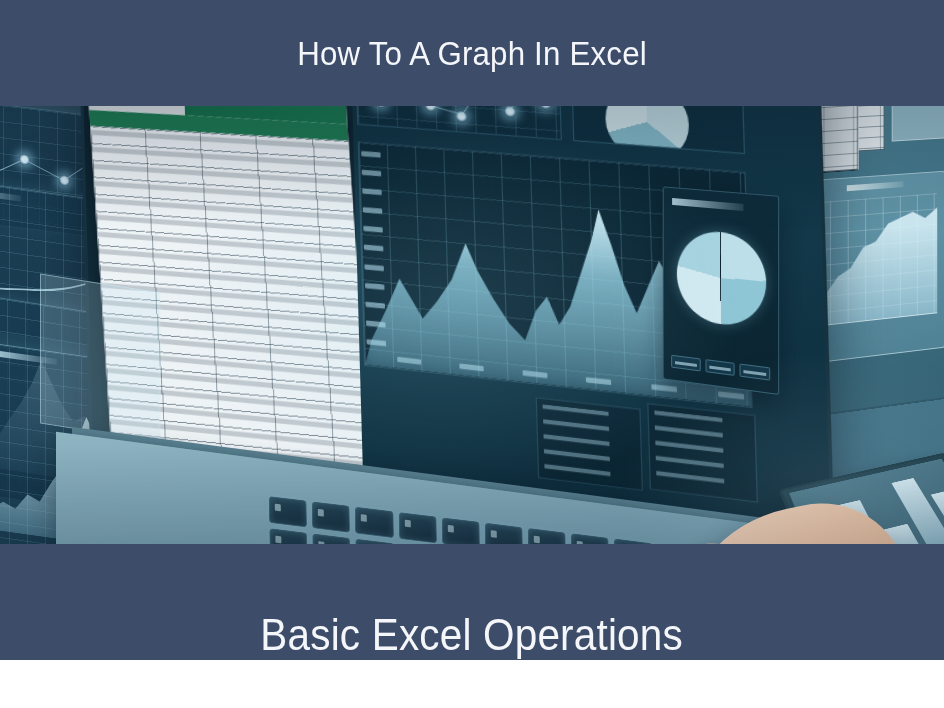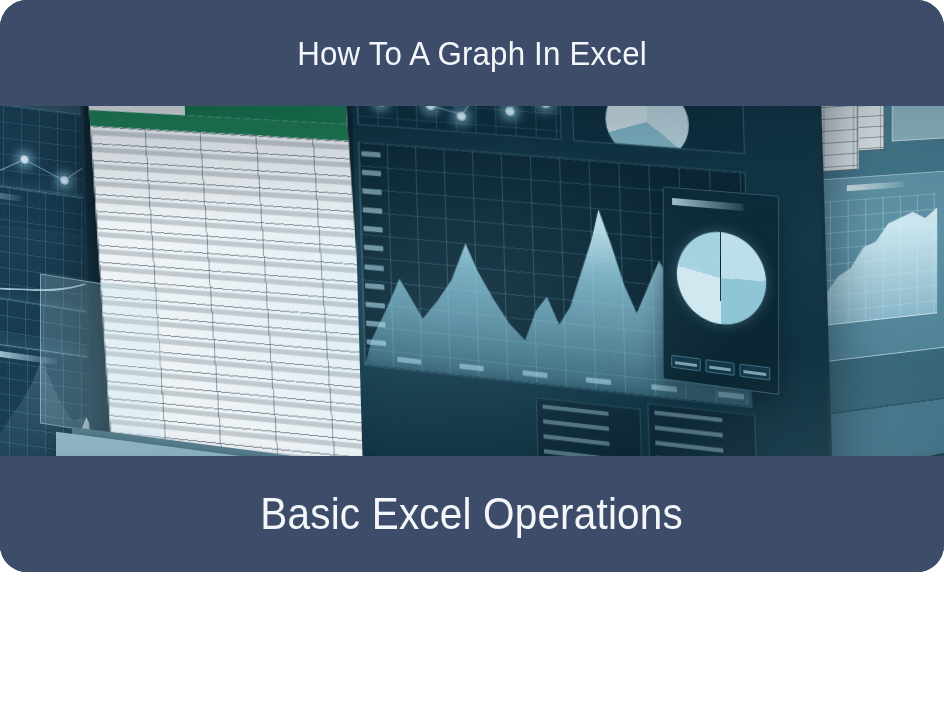--- a/index.html
+++ b/index.html
@@ -9,39 +9,38 @@
     width: 944px;
     height: 708px;
     background: #ffffff;
     font-family: "Liberation Sans", sans-serif;
     overflow: hidden;
   }
 
   .card {
     position: relative;
     width: 944px;
-    height: 572px;
+    height: 660px;
     background: #3c4c69;
     overflow: hidden;
-    border-radius: 27px;
   }
 
   
   .banner {
     position: absolute;
     left: 0;
     width: 944px;
     background: #3c4c69;
     display: flex;
     align-items: center;
     justify-content: center;
     z-index: 40;
   }
   .banner-top { top: 0; height: 106px; }
-  .banner-bottom { bottom: 0; height: 116px; }
+  .banner-bottom { bottom: 0; height: 116px; align-items: flex-end; }
 
   .banner-title {
     color: #f4f6fa;
     font-family: "Liberation Sans", sans-serif;
     font-weight: 400;
     letter-spacing: 0.2px;
     text-align: center;
     white-space: nowrap;
     transform: scaleX(0.92);
   }

